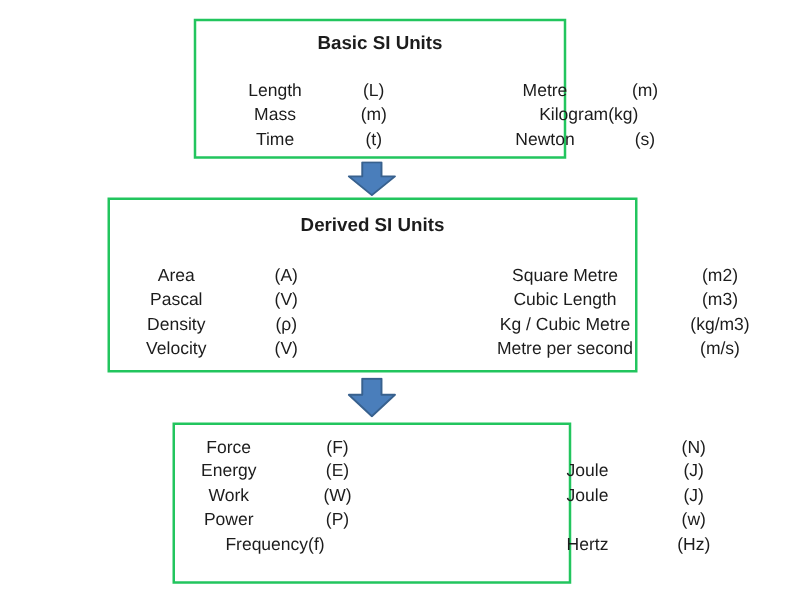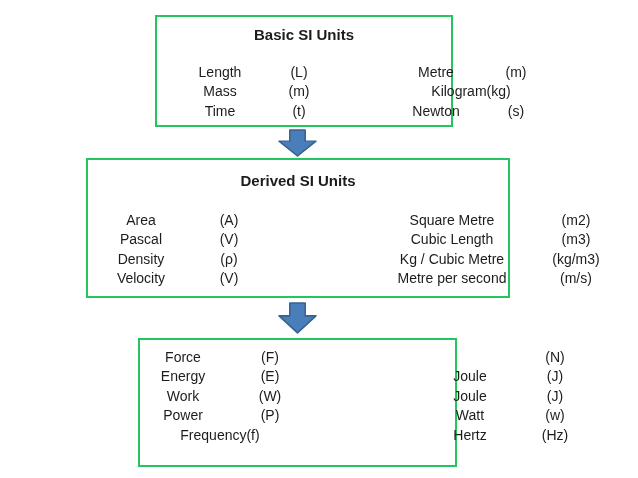--- a/index.html
+++ b/index.html
@@ -134,21 +134,20 @@
       </div>
       <div class="row">
         <span class="cell c1">Work</span>
         <span class="cell c2">(W)</span>
         <span class="cell c4">Joule</span>
         <span class="cell c5">(J)</span>
       </div>
       <div class="row">
         <span class="cell c1">Power</span>
         <span class="cell c2">(P)</span>
-        <span class="cell c4">Watt</span>
         <span class="cell c5">(w)</span>
       </div>
       <div class="row">
         <span class="cell span12">Frequency(f)</span>
         <span class="cell c4">Hertz</span>
         <span class="cell c5">(Hz)</span>
       </div>
     </div>
   </section>
 

